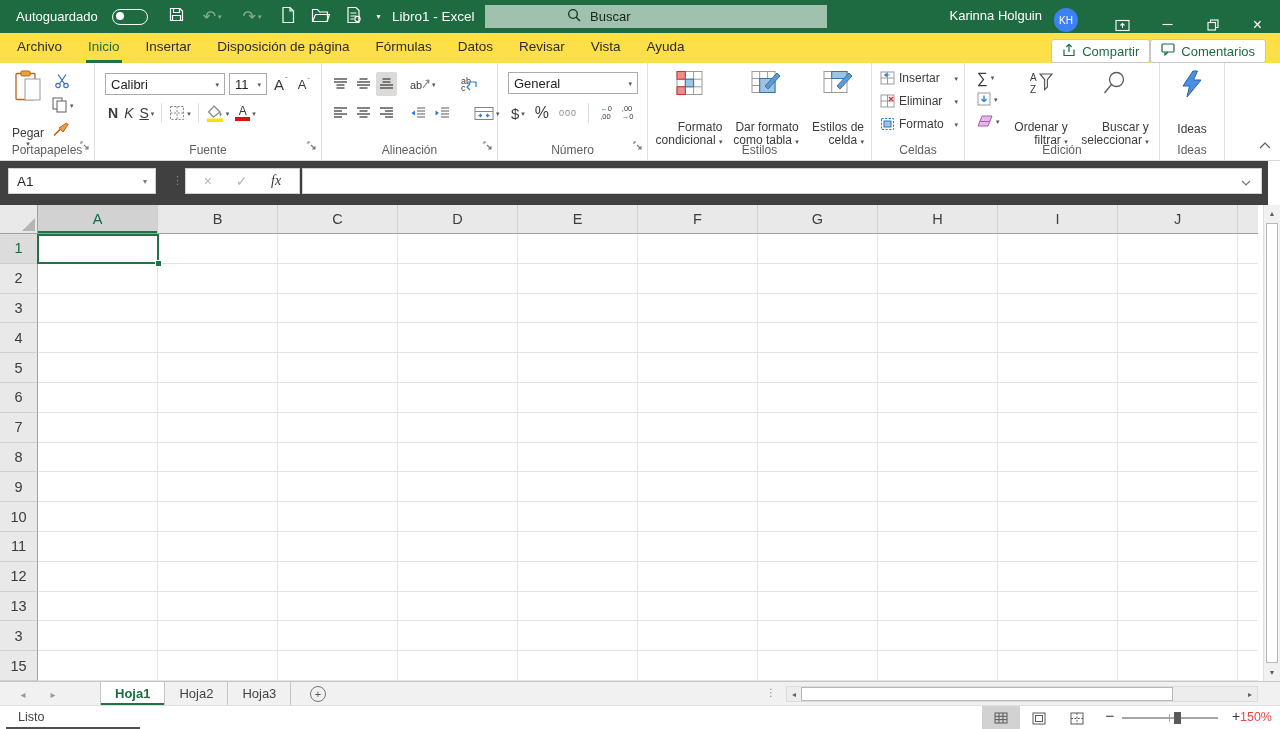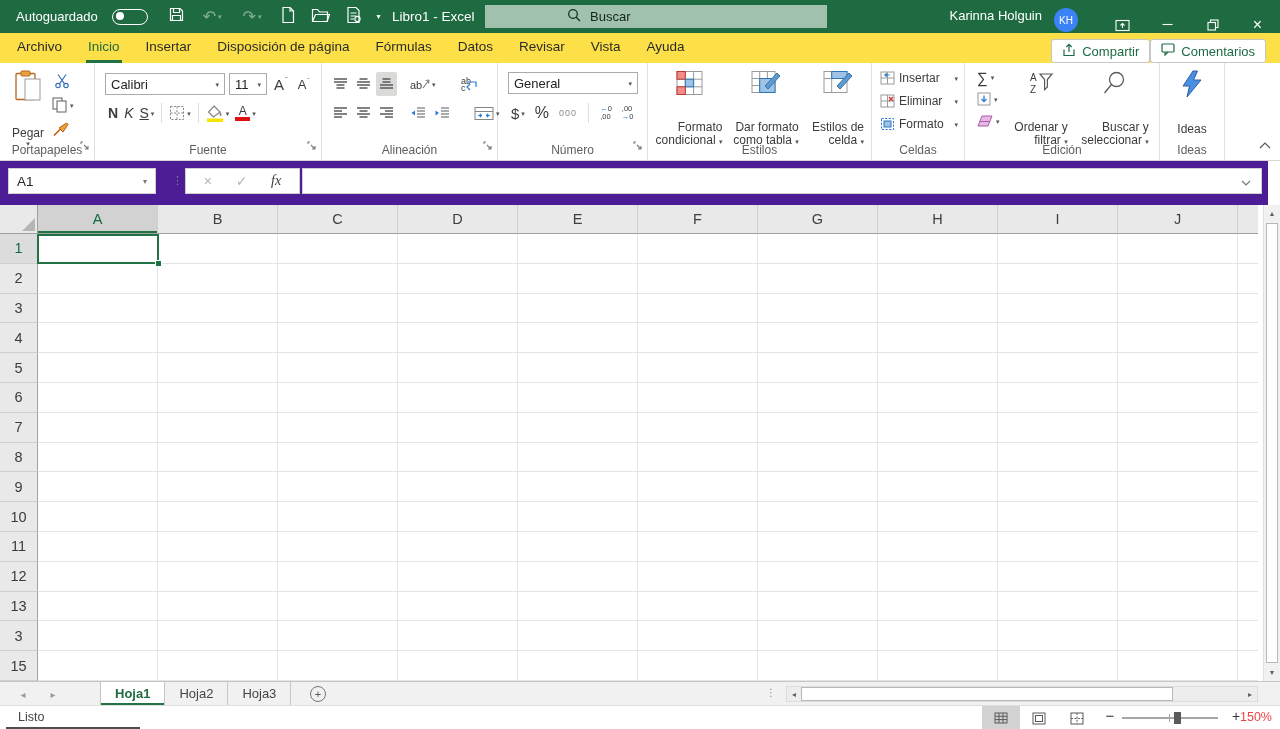--- a/index.html
+++ b/index.html
@@ -44,21 +44,21 @@
   .bigbtn{position:absolute;display:flex;flex-direction:column;align-items:center;}
   .biglbl{font-size:12px;line-height:13px;color:#3b3b3b;text-align:right;margin-top:21px;}
   .combo{background:#fff;border:1px solid #ababab;display:flex;align-items:center;justify-content:space-between;padding:0 5px;font-size:13px;color:#222;height:22px;}
   .fontletter{font-size:14px;color:#3b3b3b;}
   .rowline{position:absolute;display:flex;align-items:center;}
   .twoline{font-size:12px;line-height:13px;color:#3b3b3b;text-align:center;}
   .selicon{background:#dcdad8;border-radius:2px;}
   .collapse-chev{position:absolute;right:9px;bottom:7px;}
 
   
-  .fbar{position:absolute;top:161px;left:0;right:12px;height:44px;background:#4c1d95;}
+  .fbar{position:absolute;top:161px;left:0;right:12px;height:44px;background:#404040;}
   .namebox{position:absolute;left:8px;top:7px;width:148px;height:26px;background:#fff;border:1px solid #d2d0ce;display:flex;align-items:center;justify-content:space-between;padding:0 8px;font-size:13.5px;color:#262626;}
   .fdots{position:absolute;left:172px;top:13px;color:#8a8a8a;font-size:11px;}
   .fxbox{position:absolute;left:185px;top:7px;width:115px;height:26px;background:#fff;border:1px solid #d2d0ce;display:flex;align-items:center;justify-content:space-around;padding:0 6px;}
   .fx-cancel,.fx-enter{color:#b5b5b5;font-size:14px;}
   .fx-label{font-family:"Liberation Serif","DejaVu Serif",serif;font-style:italic;font-size:14px;color:#3b3b3b;}
   .finput{position:absolute;left:302px;top:7px;right:6px;height:26px;background:#fff;border:1px solid #d2d0ce;display:flex;align-items:center;}
   .finput input{flex:1;border:none;outline:none;background:transparent;font-size:13px;padding:0 8px;font-family:inherit;}
 
   
   .grid{position:absolute;top:205px;left:0;width:1258px;height:476px;background:#fff;}

